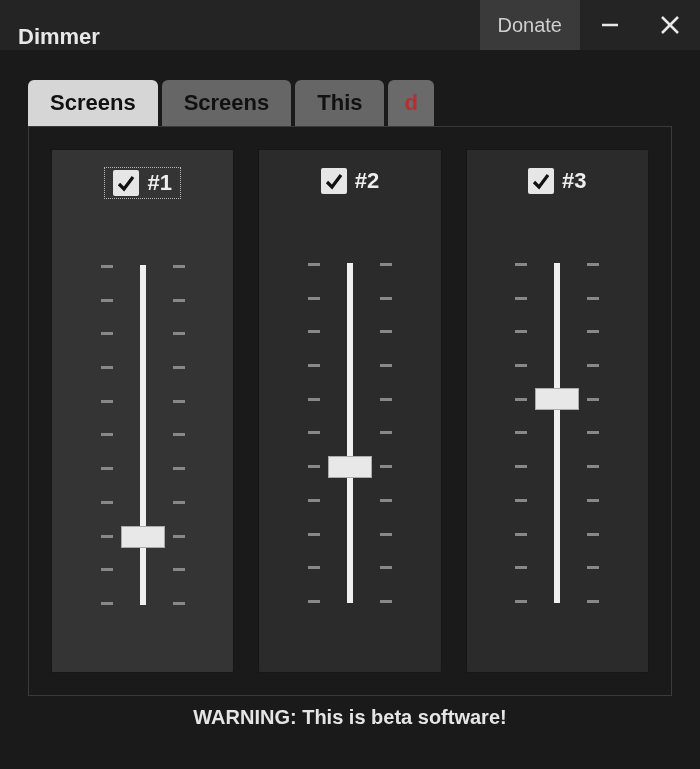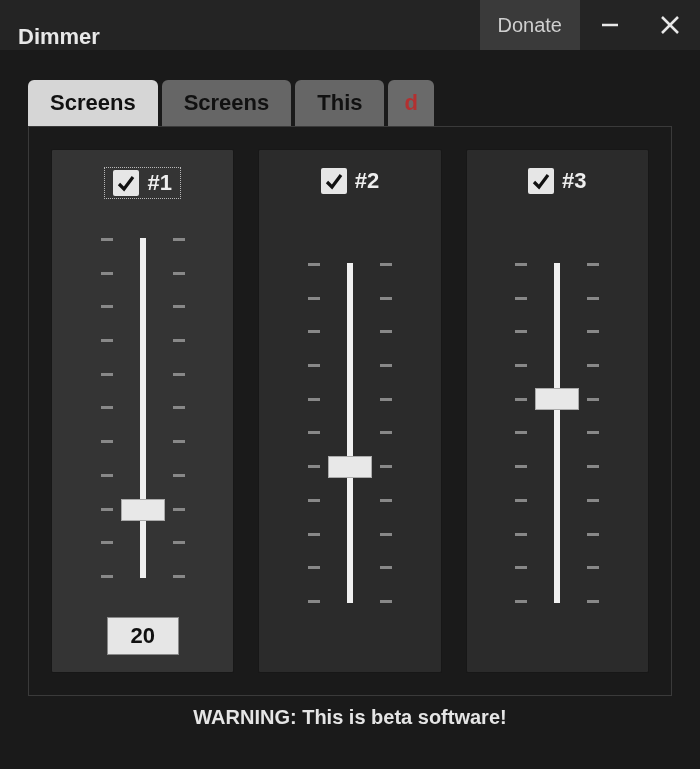--- a/index.html
+++ b/index.html
@@ -247,21 +247,20 @@
               <div class="tick"></div>
               <div class="tick"></div>
               <div class="tick"></div>
               <div class="tick"></div>
               <div class="tick"></div>
             </div>
           <div class="track"></div>
           <div class="thumb" style="bottom:20%"></div>
         </div>
       </div>
-      <input class="value-box" value="20" style="">
     </div>
 
     <div class="screen">
       <div class="check-row">
         <div class="check-box">
           <svg width="20" height="20" viewBox="0 0 20 20">
               <polyline points="3,11 8,16 17,4" fill="none" stroke="#111" stroke-width="3.2"></polyline>
             </svg>
         </div>
         <span class="check-label">#2</span>

